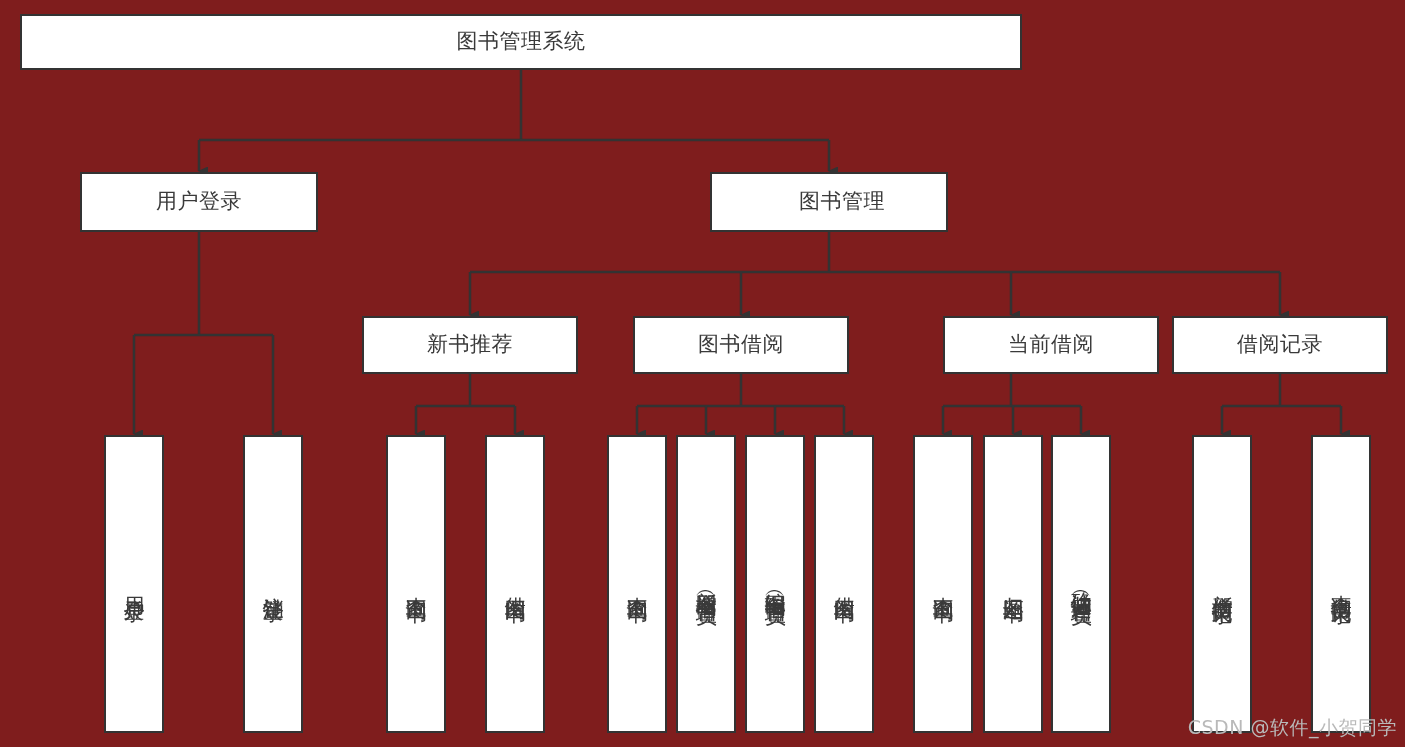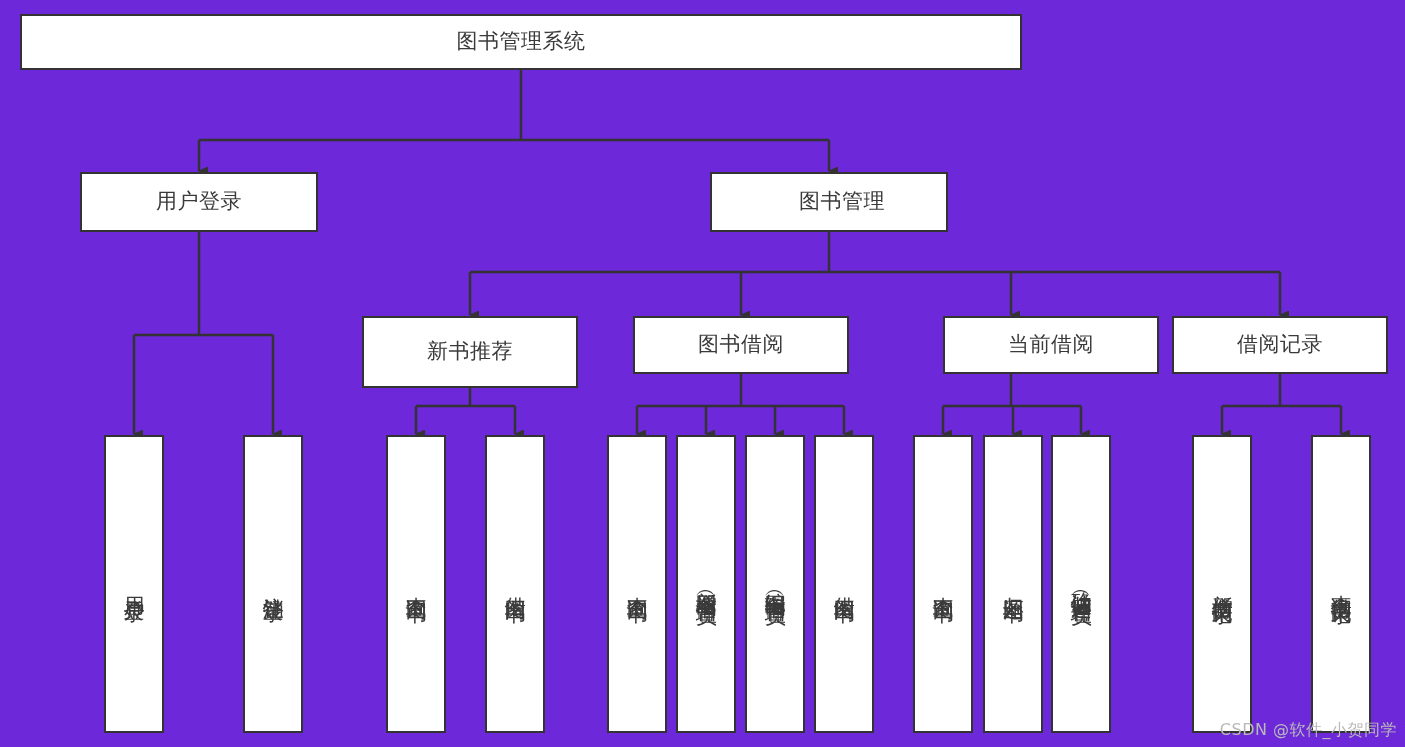--- a/index.html
+++ b/index.html
@@ -7,21 +7,21 @@
     padding: 0;
     background: #ffffff;
   }
   body {
     font-family: "DejaVu Sans", "Liberation Sans", sans-serif;
   }
   #canvas {
     position: relative;
     width: 1405px;
     height: 747px;
-    background: #6d28d9;
+    background: #7f1d1d;
     overflow: hidden;
   }
   svg#wires {
     position: absolute;
     left: 0;
     top: 0;
     width: 1405px;
     height: 747px;
     pointer-events: none;
   }
@@ -51,21 +51,21 @@
   .node.v .vtext {
     writing-mode: vertical-rl;
     text-orientation: upright;
     display: block;
     text-align: center;
   }
   .watermark {
     position: absolute;
     right: 8px;
     bottom: 6px;
-    font-size: 16px;
+    font-size: 19px;
     color: #b9b9b9;
     letter-spacing: 0.5px;
     white-space: nowrap;
   }
 </style>
 </head>
 <body>
 
 <div id="canvas">
 
@@ -116,21 +116,21 @@
     <span>图书管理系统</span>
   </div>
 
   <div class="node h" id="n-l1_0" style="left: 80px; top: 172px; width: 238px; height: 60px;">
     <span>用户登录</span>
   </div>
   <div class="node h" id="n-l1_1" style="left: 710px; top: 172px; width: 238px; height: 60px; padding-left: 26px;">
     <span>图书管理</span>
   </div>
 
-  <div class="node h" id="n-l2_0" style="left: 362px; top: 316px; width: 216px; height: 72px; justify-content: center;">
+  <div class="node h" id="n-l2_0" style="left: 362px; top: 316px; width: 216px; height: 58px; justify-content: center;">
     <span>新书推荐</span>
   </div>
   <div class="node h" id="n-l2_1" style="left: 633px; top: 316px; width: 216px; height: 58px;">
     <span>图书借阅</span>
   </div>
   <div class="node h" id="n-l2_2" style="left: 903px; top: 316px; width: 216px; height: 58px; margin-left: 40px;">
     <span>当前借阅</span>
   </div>
   <div class="node h" id="n-l2_3" style="left: 1172px; top: 316px; width: 216px; height: 58px;">
     <span>借阅记录</span>

